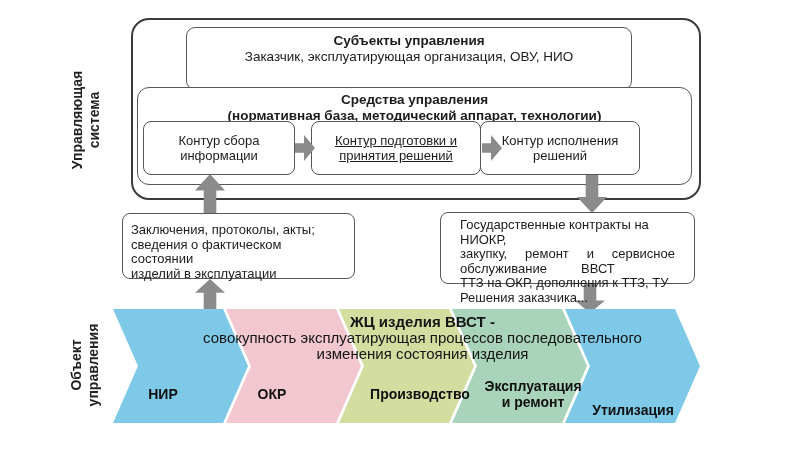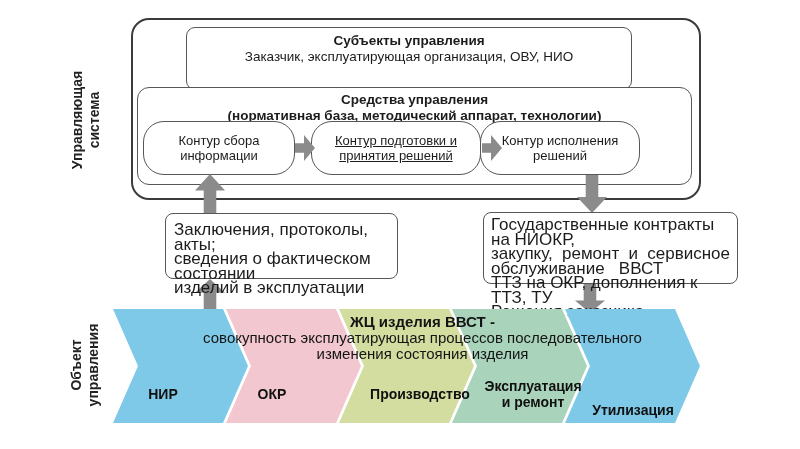--- a/index.html
+++ b/index.html
@@ -15,40 +15,40 @@
   .outer-container {
     position:absolute; left:131px; top:18px; width:570px; height:182px;
     border:2px solid #3b3b3b; border-radius:18px; background:#fff; box-sizing:border-box;
   }
   .subjects-box { left:186px; top:27px; width:446px; height:63px; text-align:center; padding-top:5px; }
   .means-box   { left:137px; top:87px;  width:555px; height:98px; text-align:center; padding-top:4px; border-radius:12px; }
   .bold { font-weight:bold; }
   .t135 { font-size:13.5px; line-height:16px; }
   .contour {
     position:absolute; top:121px; height:54px; background:#fff;
-    border:1.5px solid #575757; border-radius:21px; box-sizing:border-box;
+    border:1.5px solid #575757; border-radius:8px; box-sizing:border-box;
     display:flex; align-items:center; justify-content:center; text-align:center;
     font-size:13px; line-height:15px;
   }
   .contour-1 { left:143px; width:152px; }
   .contour-2 { left:311px; width:170px;text-decoration:underline; }
   .contour-3 { left:480px; width:160px; }
   .arrow { position:absolute; }
   .arrow-right {
     width:20px; height:26px;
     clip-path:polygon(0 32%, 45% 32%, 45% 0, 100% 50%, 45% 100%, 45% 68%, 0 68%);
   }
   .arrow-up   { clip-path:polygon(50% 0, 100% 42%, 71% 42%, 71% 100%, 29% 100%, 29% 42%, 0 42%); }
   .arrow-down { clip-path:polygon(29% 0, 71% 0, 71% 58%, 100% 58%, 50% 100%, 0 58%, 29% 58%); }
   .info-box {
     position:absolute; background:#fff; border:1.5px solid #575757; border-radius:8px;
-    box-sizing:border-box; font-size:17px; line-height:14.5px; padding:6px 8px;margin-left:43px;
+    box-sizing:border-box; font-size:13px; line-height:14.5px; padding:6px 8px;
   }
   .feedback-box { left:122px; top:213px; width:233px; height:66px; padding-top:9px; }
-  .directive-box { left:440px; top:212px; width:255px; height:72px; padding:5px 7px; }
+  .directive-box { left:440px; top:212px; width:255px; height:72px; padding:5px 19px; }
   .jline { text-align:justify; text-align-last:justify; }
   .jline-narrow { width:72%; text-align:justify; text-align-last:justify; }
   .chevron {
     position:absolute; top:309px; width:135px; height:114px;
     clip-path:polygon(0 0, 110px 0, 135px 50%, 110px 100%, 0 100%, 25px 50%);
   }
   .chev-1 { left:113px; } .chev-2 { left:226px; } .chev-3 { left:339px; }
   .chev-4 { left:452px; } .chev-5 { left:565px; }
   .lifecycle-heading {
     position:absolute; left:145px; top:314px; width:555px; text-align:center;

